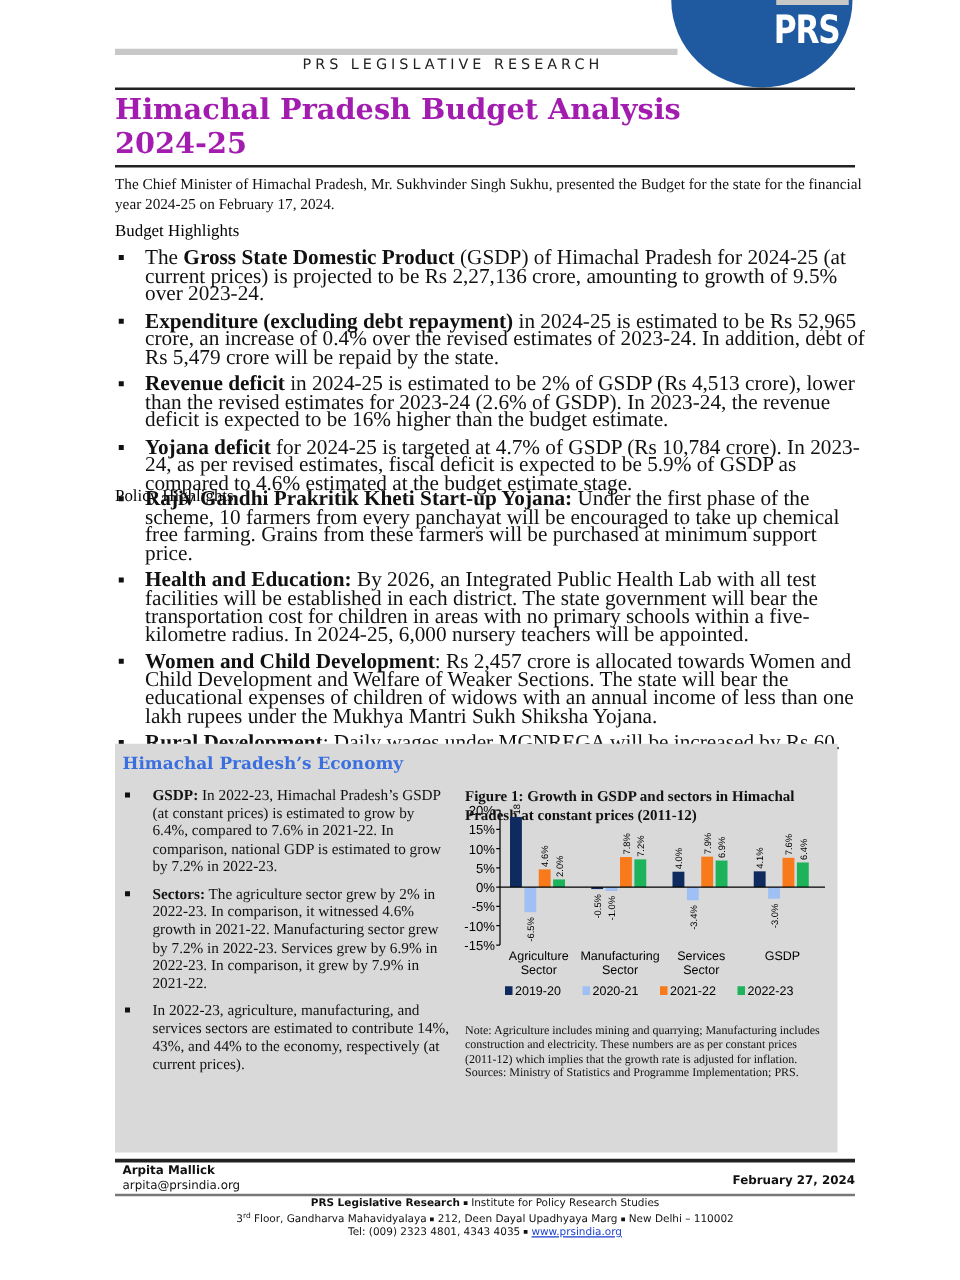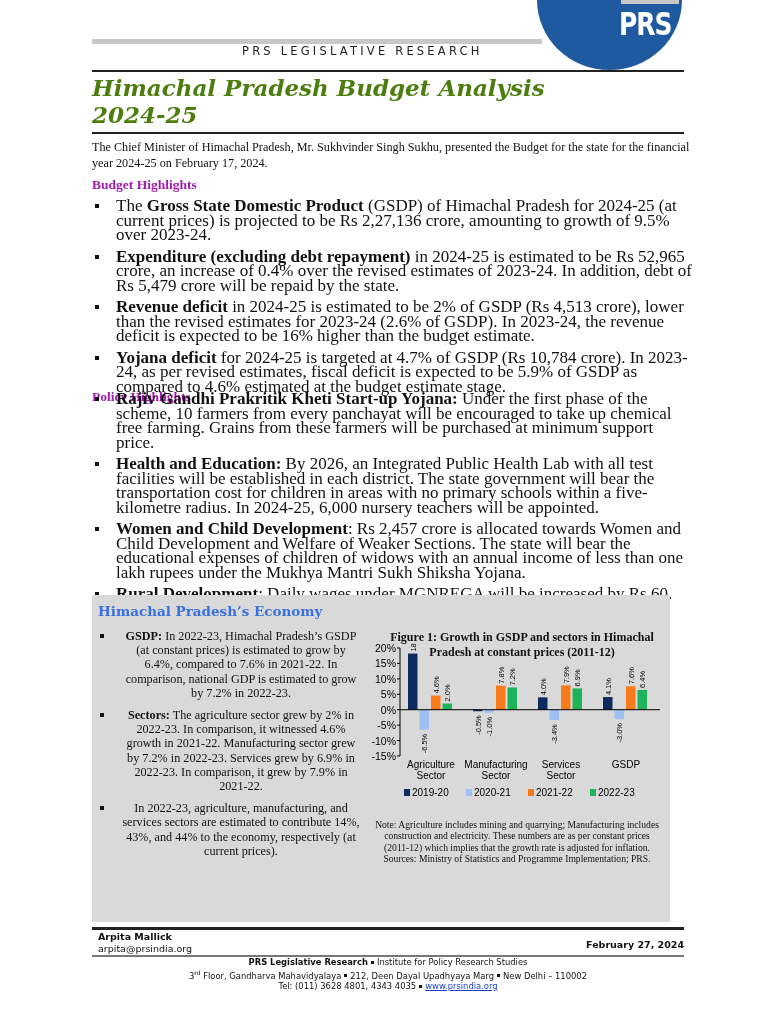--- a/index.html
+++ b/index.html
@@ -12,32 +12,32 @@
   .org-name { position:absolute; left:150px; top:44px; font-family:"DejaVu Sans", sans-serif;
               font-size:11.5px; letter-spacing:3.2px; color:#222; font-weight:normal; }
   .logo { position:absolute; left:445px; top:-70px; width:145px; height:140px; border-radius:50%;
           background:#1f5aa0; overflow:hidden; }
   .logo-grey { position:absolute; left:84px; top:70px; width:58px; height:4px; background:#c8c8c8; }
   .logo-text { position:absolute; left:82px; top:76px; font-family:"DejaVu Sans", sans-serif;
                font-weight:bold; font-size:25px; color:#fff; letter-spacing:-1px; transform:scaleY(1.25); transform-origin:top left; }
   .rule { position:absolute; left:0; width:592px; height:2px; background:#222; }
 
   .title { position:absolute; left:0; top:74px; font-family:"DejaVu Serif", serif; font-weight:bold;
-           font-size:23px; line-height:27px; color:#4d7c0f;font-style:italic; }
+           font-size:23px; line-height:27px; color:#a21caf; }
 
   .intro { position:absolute; left:0; top:140px; width:600px; font-size:12.2px; line-height:15.5px; }
-  .section-h { position:absolute; left:0; font-size:13.5px; font-weight:bold; color:#a21caf; }
+  .section-h { position:absolute; left:0; font-size:13.5px; font-weight:normal; color:#000000; }
 
   ul.bl { position:absolute; left:0; width:600px; margin:0; padding:0; list-style:none; }
   ul.bl li { position:relative; padding-left:24px; font-size:17px; line-height:14.5px; margin-bottom:7px; }
   ul.bl li::before { content:""; position:absolute; left:3px; top:5px; width:4px; height:4px; background:#111; }
   b { font-weight:bold; }
 
   
-  .econ { position:absolute; left:0; top:595px; width:578px; height:327px; background:#d9d9d9;text-align:center; }
+  .econ { position:absolute; left:0; top:595px; width:578px; height:327px; background:#d9d9d9; }
   .econ-h { position:absolute; left:6px; top:8px; font-family:"DejaVu Serif", serif; font-weight:bold;
             font-size:13.5px; color:#3a6fe0; }
   ul.ebl { position:absolute; left:6px; top:34px; width:262px; margin:0; padding:0; list-style:none; }
   ul.ebl li { position:relative; padding-left:24px; font-size:12.2px; line-height:14.2px; margin-bottom:8px; }
   ul.ebl li::before { content:""; position:absolute; left:2px; top:5px; width:4px; height:4px; background:#111; }
 
   .fig-title { position:absolute; left:280px; top:35px; width:300px; font-weight:bold; font-size:12px; line-height:15px; }
   .chart { position:absolute; left:272px; top:48px; width:300px; height:160px; }
   .chart svg { width:300px; height:160px; }
   .note { position:absolute; left:280px; top:224px; width:290px; font-size:9.6px; line-height:11.4px; }
@@ -174,15 +174,15 @@
   </div>
 
   <div class="rule" style="top:927px;height:3px"></div>
   <div class="author">Arpita Mallick</div>
   <div class="email">arpita@prsindia.org</div>
   <div class="fdate">February 27, 2024</div>
   <div class="frule2"></div>
   <div class="foot">
     <div><b>PRS Legislative Research</b><span class="sq"></span><span>Institute for Policy Research Studies</span></div>
     <div><span>3</span><sup>rd</sup><span> Floor, Gandharva Mahavidyalaya</span><span class="sq"></span><span>212, Deen Dayal Upadhyaya Marg</span><span class="sq"></span><span>New Delhi – 110002</span></div>
-    <div><span>Tel: (011) 3628 4801, 4343 4035</span><span class="sq"></span><a>www.prsindia.org</a></div>
+    <div><span>Tel: (009) 2323 4801, 4343 4035</span><span class="sq"></span><a>www.prsindia.org</a></div>
   </div>
 </div>
 
 </body></html>

